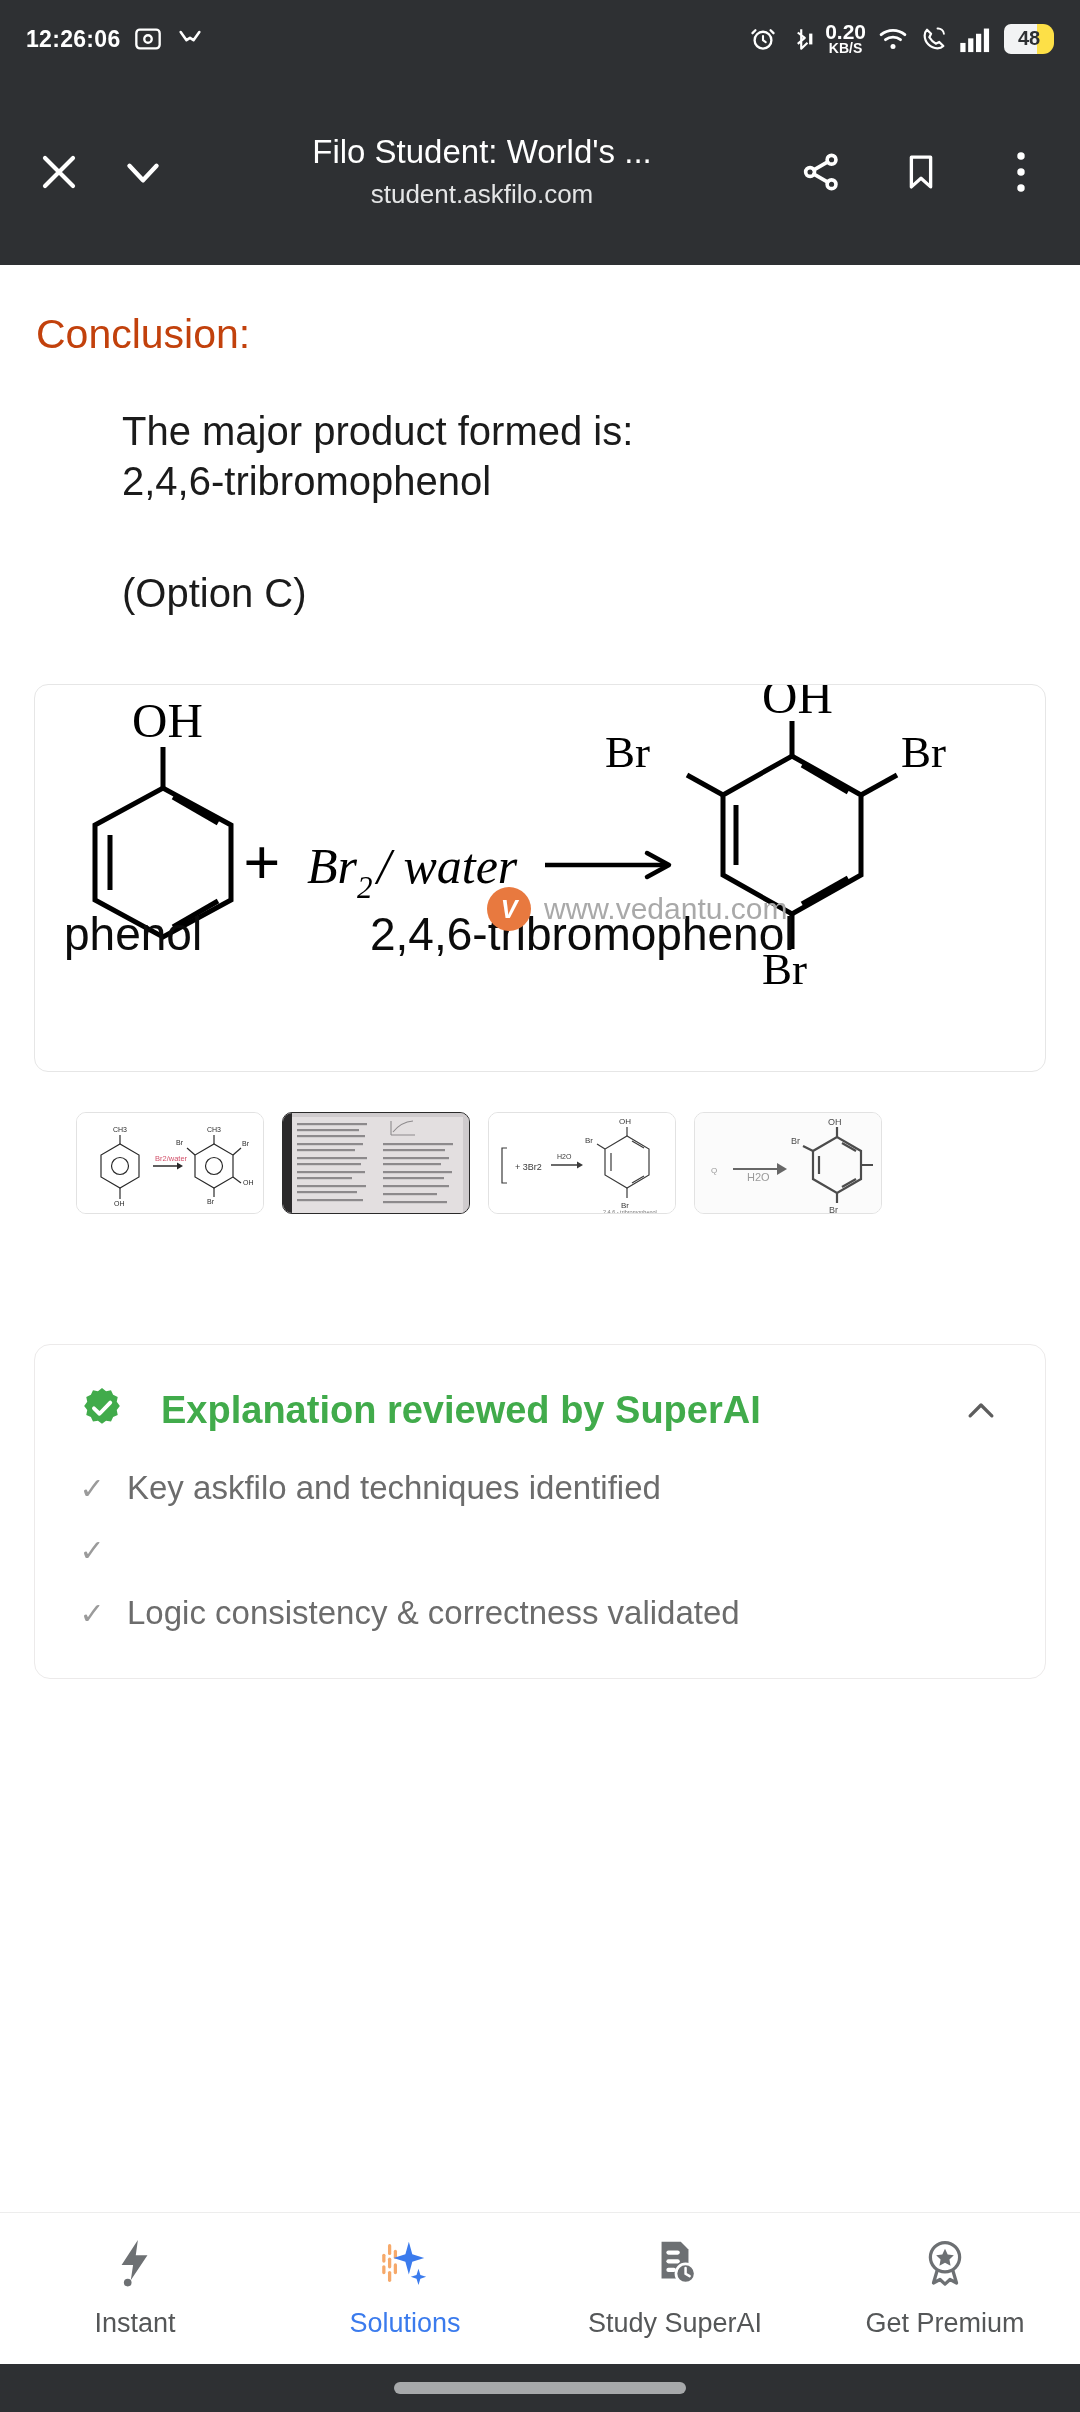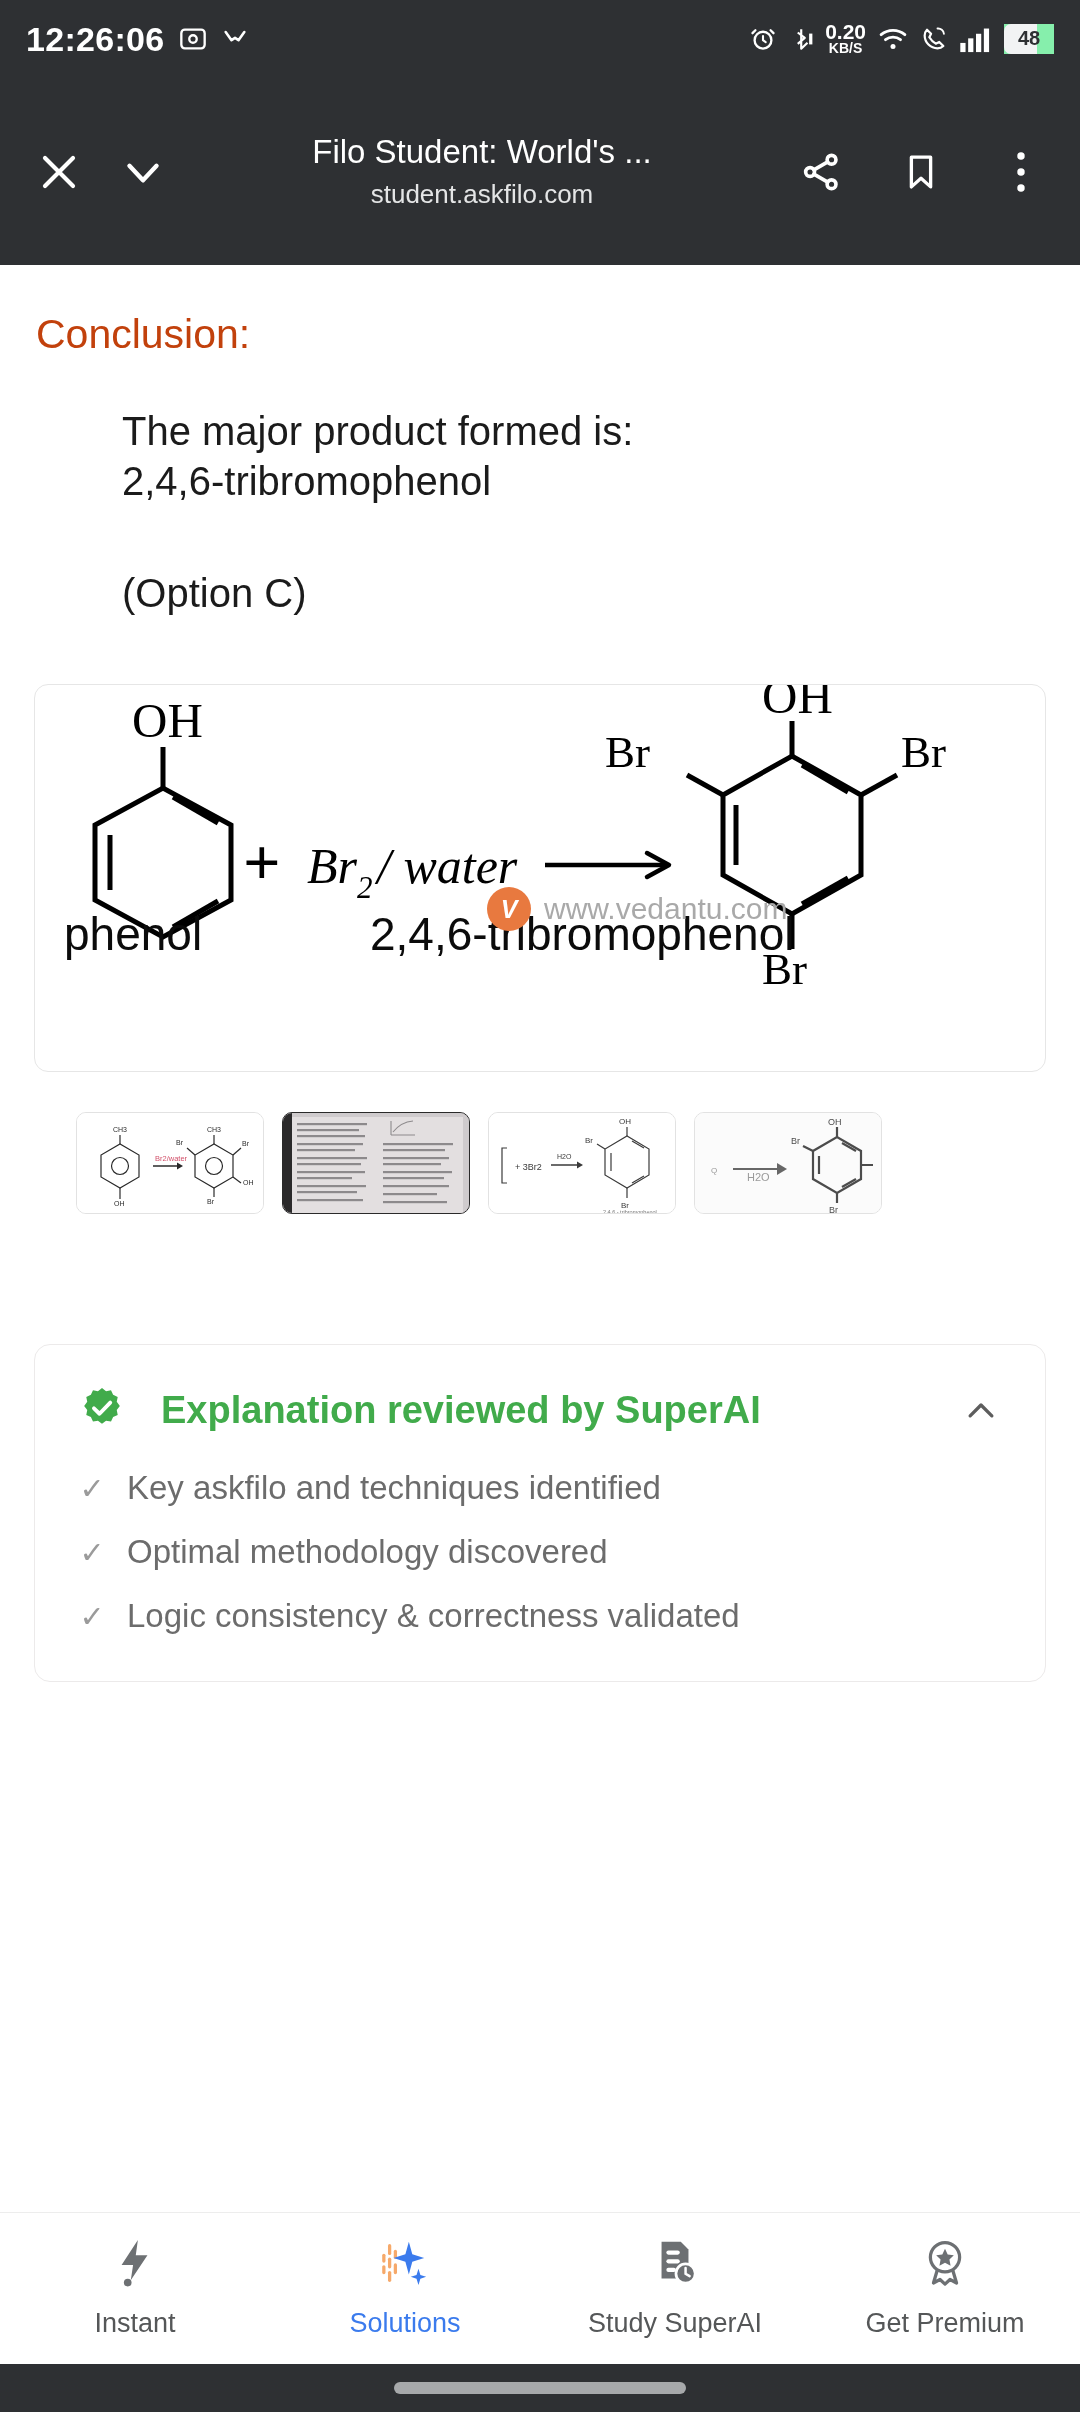--- a/index.html
+++ b/index.html
@@ -12,28 +12,28 @@
   }
   .screen { width: 1080px; height: 2412px; position: relative; display: flex; flex-direction: column; }
 
   
   .statusbar {
     height: 78px; background: #2e3033; color: #ffffff;
     display: flex; align-items: center; justify-content: space-between;
     padding: 0 26px; flex: none;
   }
   .sb-left { display: flex; align-items: center; gap: 14px; }
-  .sb-clock { font-size: 34px; font-weight: 600; letter-spacing: .3px; }
+  .sb-clock { font-size: 23px; font-weight: 600; letter-spacing: .3px; }
   .sb-right { display: flex; align-items: center; gap: 11px; }
   .sb-ico { display: inline-flex; align-items: center; justify-content: center; }
   .sb-net { display: flex; flex-direction: column; align-items: center; line-height: .95; }
   .sb-net .n1 { font-size: 21px; font-weight: 700; }
   .sb-net .n2 { font-size: 14px; font-weight: 700; }
   .battery {
-    min-width: 50px; height: 30px; border-radius: 0; background: #86efac;
+    min-width: 50px; height: 30px; border-radius: 11px; background: #fde047;
     color: #2e3033; font-size: 20px; font-weight: 700;
     display: flex; align-items: center; justify-content: center; padding: 8px 7px;
     position: relative;
   }
   .battery .fill {
     position: absolute; left: 0; top: 0; bottom: 0; width: 66%;
     background: #f2f3f4; border-radius: 7px 0 0 7px;
   }
   .battery span { position: relative; z-index: 2; }
 
@@ -423,21 +423,20 @@
             </svg>
         </span>
       </div>
       <div class="sa-list">
         <div class="sa-item">
           <span class="sa-check">✓</span>
           <span class="sa-text">Key askfilo and techniques identified</span>
         </div>
         <div class="sa-item">
           <span class="sa-check">✓</span>
-          <span class="sa-text">Optimal methodology discovered</span>
         </div>
         <div class="sa-item">
           <span class="sa-check">✓</span>
           <span class="sa-text">Logic consistency &amp; correctness validated</span>
         </div>
       </div>
     </div>
 
   </div>
 

